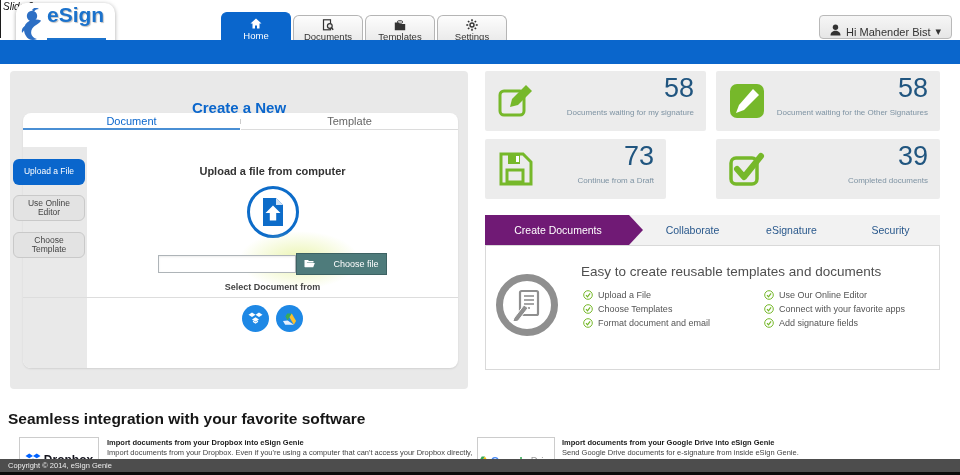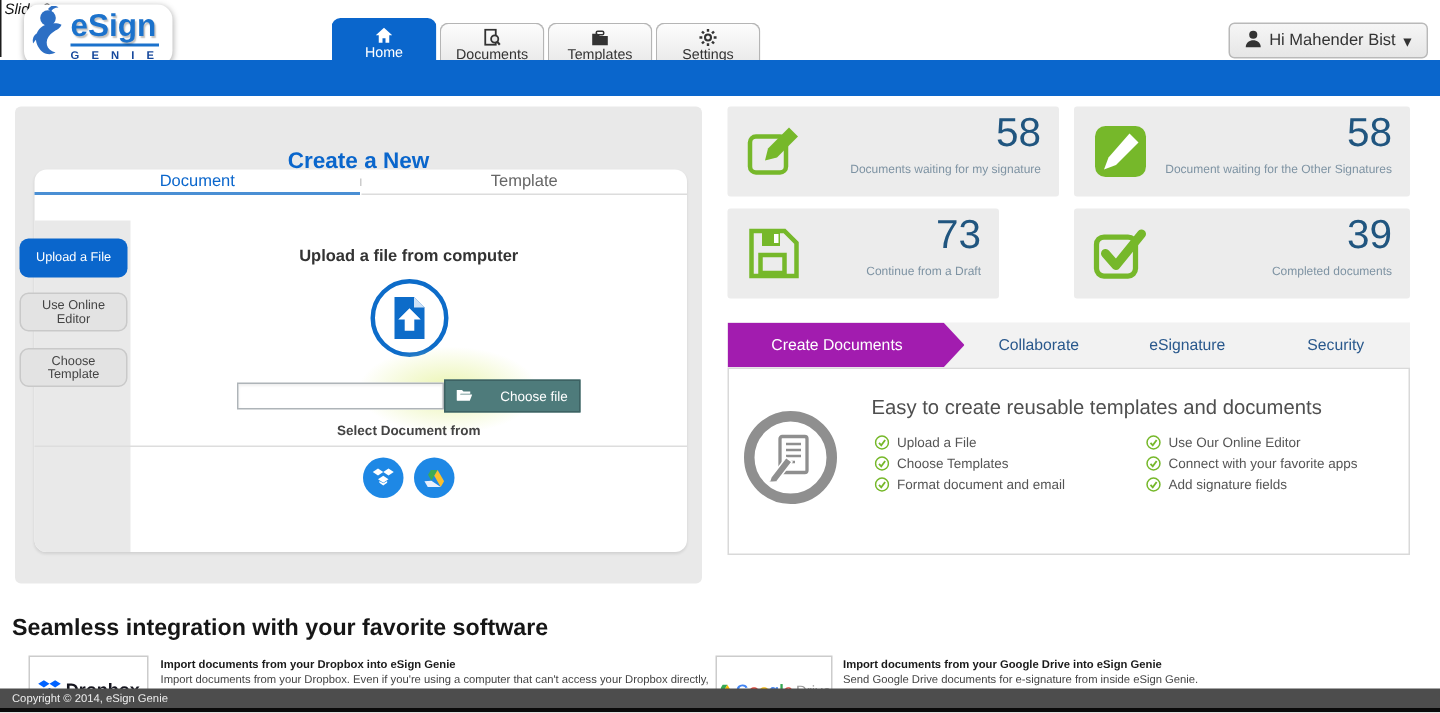--- a/index.html
+++ b/index.html
@@ -7,32 +7,32 @@
           font-family:"Liberation Sans",sans-serif;color:#333;}
   .abs{position:absolute;}
 
   
   .slide-label{font-style:italic;font-size:10px;color:#111;}
   .edge-line{width:1px;height:38px;background:#1c1c1c;}
   .logo-chip{display:flex;align-items:center;background:#fff;border-radius:10px;
              padding:1px 9px 1px 3px;box-shadow:0 1px 4px rgba(0,0,0,.35);}
   .logo-text{display:flex;flex-direction:column;line-height:1;margin-left:2px;}
   .logo-name{font-size:21px;font-weight:bold;color:#1b72cc;border-bottom:2px solid #1b72cc;
-             padding-bottom:1px;text-shadow:1px 1px 1px rgba(0,0,0,.25);}
+             padding-bottom:13px;text-shadow:1px 1px 1px rgba(0,0,0,.25);}
   .logo-sub{font-size:7.5px;font-weight:bold;letter-spacing:3px;color:#16489c;margin-top:2px;text-align:center;}
 
   .nav{display:flex;align-items:flex-end;gap:2px;}
   .nav-tab{width:68px;height:29px;border:1px solid #b5b5b5;border-bottom:none;
            border-radius:6px 6px 0 0;background:linear-gradient(#fdfdfd,#e7e7e7);
            display:flex;flex-direction:column;align-items:center;justify-content:center;
            font-size:9.5px;color:#333;cursor:pointer;}
   .nav-tab .ic{height:12px;display:flex;align-items:center;}
   .nav-tab.active{background:#0a66cc;border-color:#0a66cc;color:#fff;height:32px;}
 
-  .user-btn{display:flex;align-items:center;gap:5px;height:22px;padding:0 10px;
+  .user-btn{display:flex;align-items:flex-end;gap:5px;height:22px;padding:0 10px;
             border:1px solid #b9b9b9;border-radius:4px;background:linear-gradient(#f6f6f6,#e6e6e6);
             font-size:11px;color:#333;cursor:pointer;}
 
   .blue-bar{width:960px;height:24px;background:#0a66cc;}
 
   
   .create-panel{width:458px;height:318px;background:#e9e9e9;border-radius:4px;}
   .create-title{width:100%;text-align:center;font-size:15px;font-weight:bold;color:#0a66cc;}
   .card{background:#fff;border-radius:8px;box-shadow:0 1px 2px rgba(0,0,0,.1);}
   .card-tabs{display:flex;height:17px;}
@@ -59,21 +59,21 @@
               align-items:center;justify-content:center;cursor:pointer;}
 
   
   .stat-card{background:#ececec;border-radius:2px;cursor:pointer;}
   .stat-num{position:absolute;right:12px;top:2px;font-size:27px;color:#20557f;}
   .stat-label{position:absolute;right:12px;top:37px;font-size:8px;color:#7e93a3;text-align:right;}
   .stat-ic{position:absolute;left:12px;top:11px;}
 
   
   .wf-bar{width:455px;height:30px;background:#f2f2f2;display:flex;align-items:stretch;}
-  .wf-active{width:146px;background:#a21caf;color:#fff;font-size:10.5px;display:flex;
+  .wf-active{width:146px;background:#701a75;color:#fff;font-size:10.5px;display:flex;
              align-items:center;justify-content:center;padding-right:12px;cursor:pointer;
              clip-path:polygon(0 0,calc(100% - 14px) 0,100% 50%,calc(100% - 14px) 100%,0 100%);}
   .wf-link{flex:1;display:flex;align-items:center;justify-content:center;font-size:10.5px;
            color:#29588c;cursor:pointer;}
 
   
   .feat-panel{width:453px;height:123px;background:#fff;border:1px solid #d9d9d9;}
   .feat-heading{font-size:13.5px;color:#4f4f4f;}
   .feat-col{display:flex;flex-direction:column;gap:4px;}
   .feat-item{display:flex;align-items:center;gap:5px;font-size:9px;color:#555;}

